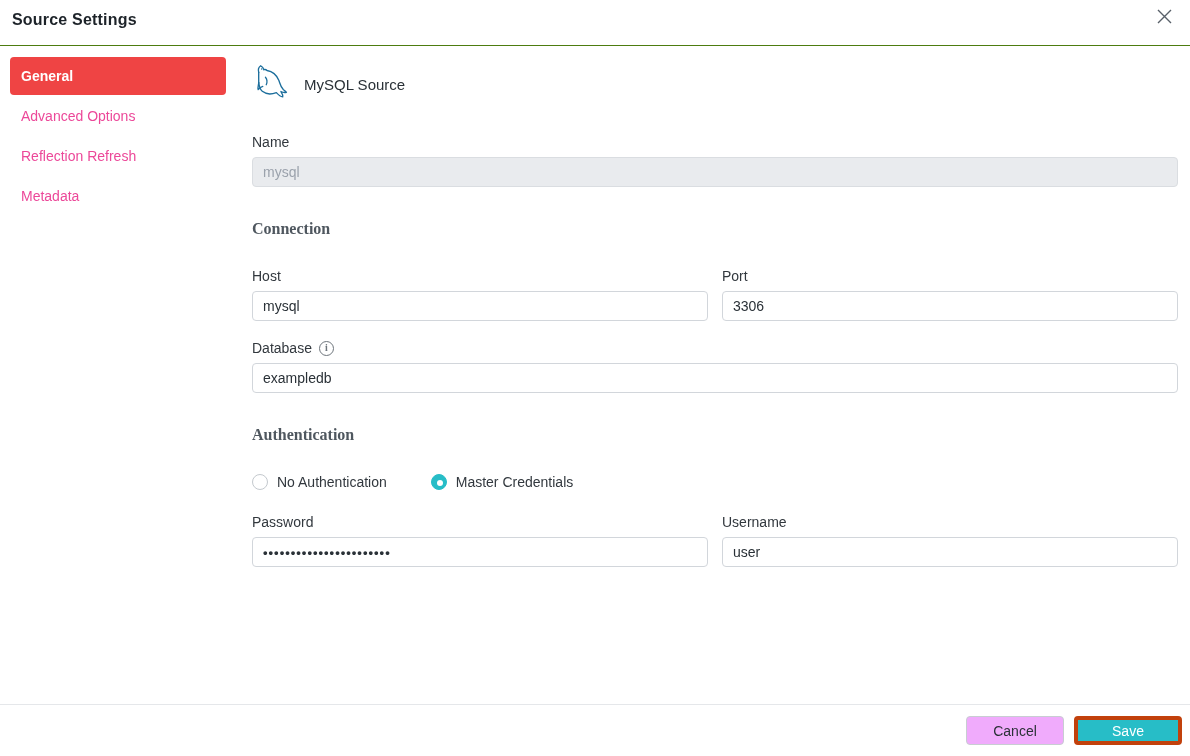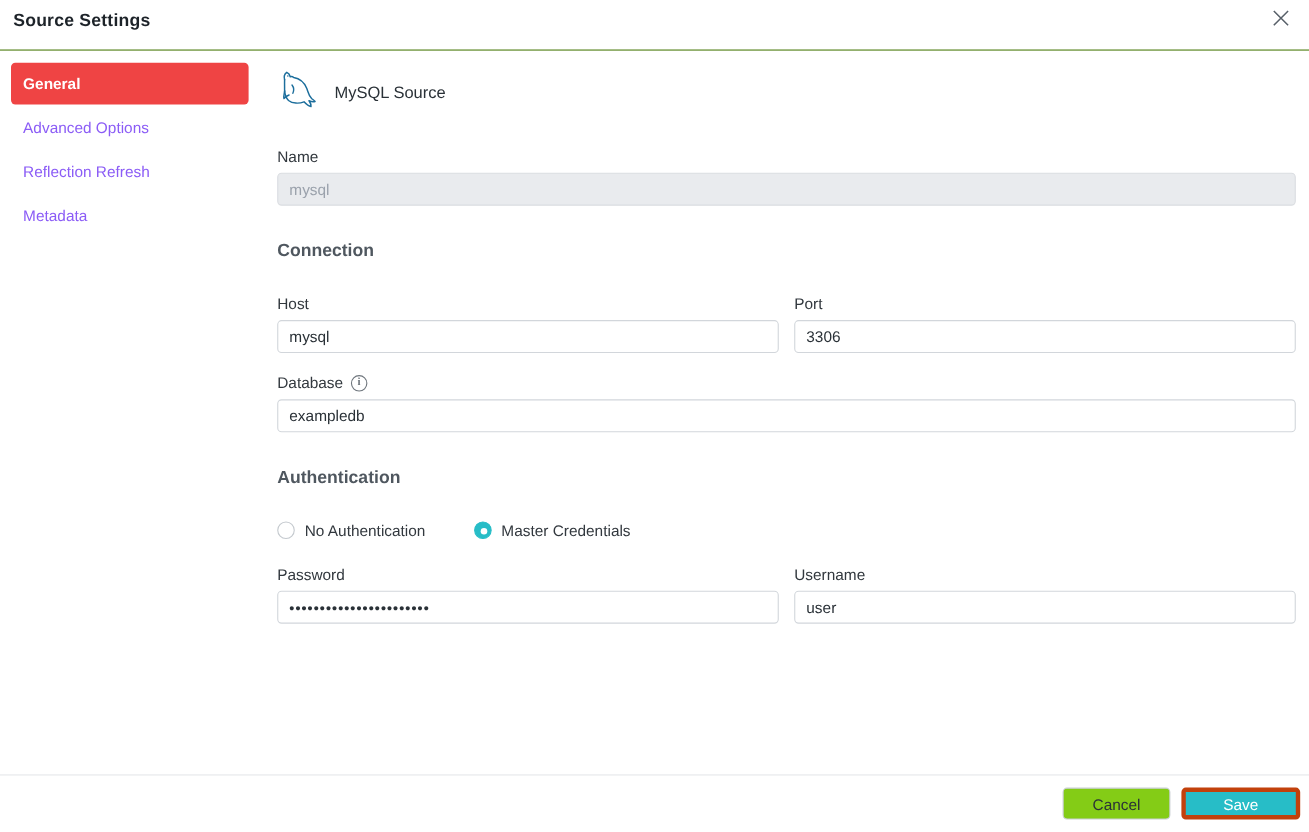--- a/index.html
+++ b/index.html
@@ -28,21 +28,21 @@
   }
 
   
   .sidebar {
     position: absolute; top: 46px; left: 0; width: 236px; bottom: 52px;
     padding: 11px 10px 0 10px;
   }
   .nav-item {
     height: 38px; margin-bottom: 2px; border-radius: 4px;
     display: flex; align-items: center; padding: 0 11px;
-    font-size: 14px; color: #8b5cf6; cursor: pointer;
+    font-size: 14px; color: #ec4899; cursor: pointer;
   }
   .nav-item.active { background: #ef4444; color: #ffffff; font-weight: 700; }
 
   
   .content {
     position: absolute; top: 46px; left: 252px; right: 12px; bottom: 52px;
   }
   .source-row { display: flex; align-items: center; gap: 14px; margin-top: 16px; height: 44px; }
   .source-label { font-size: 15px; color: #2A3137; }
 
@@ -53,21 +53,21 @@
   .text-input {
     width: 100%; height: 30px; margin-top: 5px;
     border: 1px solid #D2D6DB; border-radius: 4px;
     padding: 0 10px; font-size: 14px; color: #2A3137;
     font-family: "Liberation Sans", "DejaVu Sans", sans-serif;
     background: #fff; outline: none;
   }
   .text-input:disabled { background: #E9EBEE; border-color: #DADDE1; color: #9BA2AC; }
   .name-block { margin-top: 26px; }
 
-  .section-heading { font-size: 16px; font-weight: 700; color: #4F575F; }
+  .section-heading { font-size: 16px; font-weight: 700; color: #4F575F; font-family: Liberation Serif, serif; }
   .connection-heading { margin-top: 33px; }
   .auth-heading { margin-top: 33px; }
 
   .two-col { display: flex; gap: 14px; }
   .two-col .col { flex: 1; }
   .host-port-row { margin-top: 28px; }
   .db-block { margin-top: 17px; }
   .cred-row { margin-top: 22px; }
 
   .info-icon {
@@ -101,21 +101,21 @@
     border-top: 1px solid #E5E7EA;
     display: flex; align-items: center; justify-content: flex-end;
     gap: 10px; padding-right: 8px;
   }
   .btn {
     height: 29px; border-radius: 4px; font-size: 14px; cursor: pointer;
     font-family: "Liberation Sans", "DejaVu Sans", sans-serif;
     display: inline-flex; align-items: center; justify-content: center;
   }
   .btn-cancel {
-    min-width: 98px; background: #84cc16; border: 1px solid #C8CDD2; color: #2A3137;
+    min-width: 98px; background: #f0abfc; border: 1px solid #C8CDD2; color: #2A3137;
   }
   .btn-save {
     min-width: 108px; background: #27BDC7; border: 4px solid #c2410c; color: #ffffff;
   }
 </style>
 </head>
 <body>
 
 <div class="modal">
 

